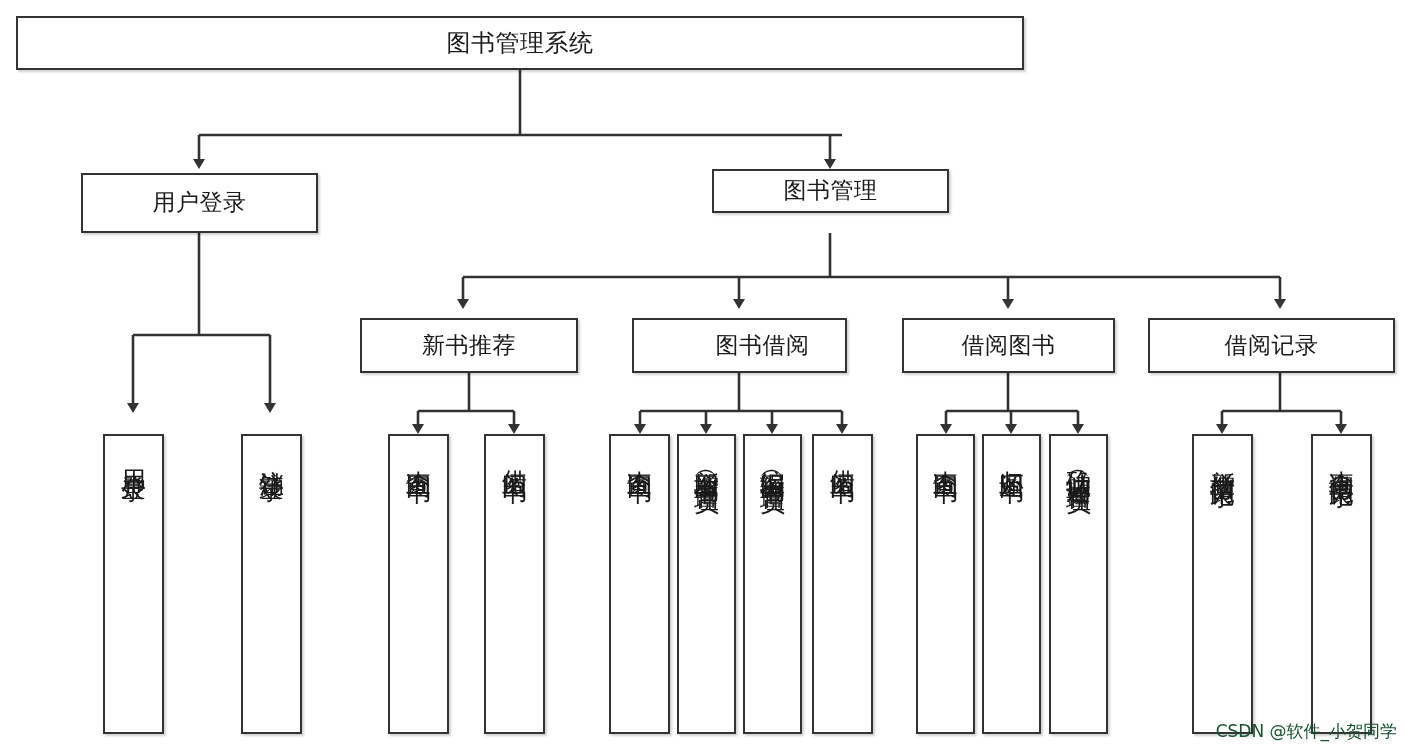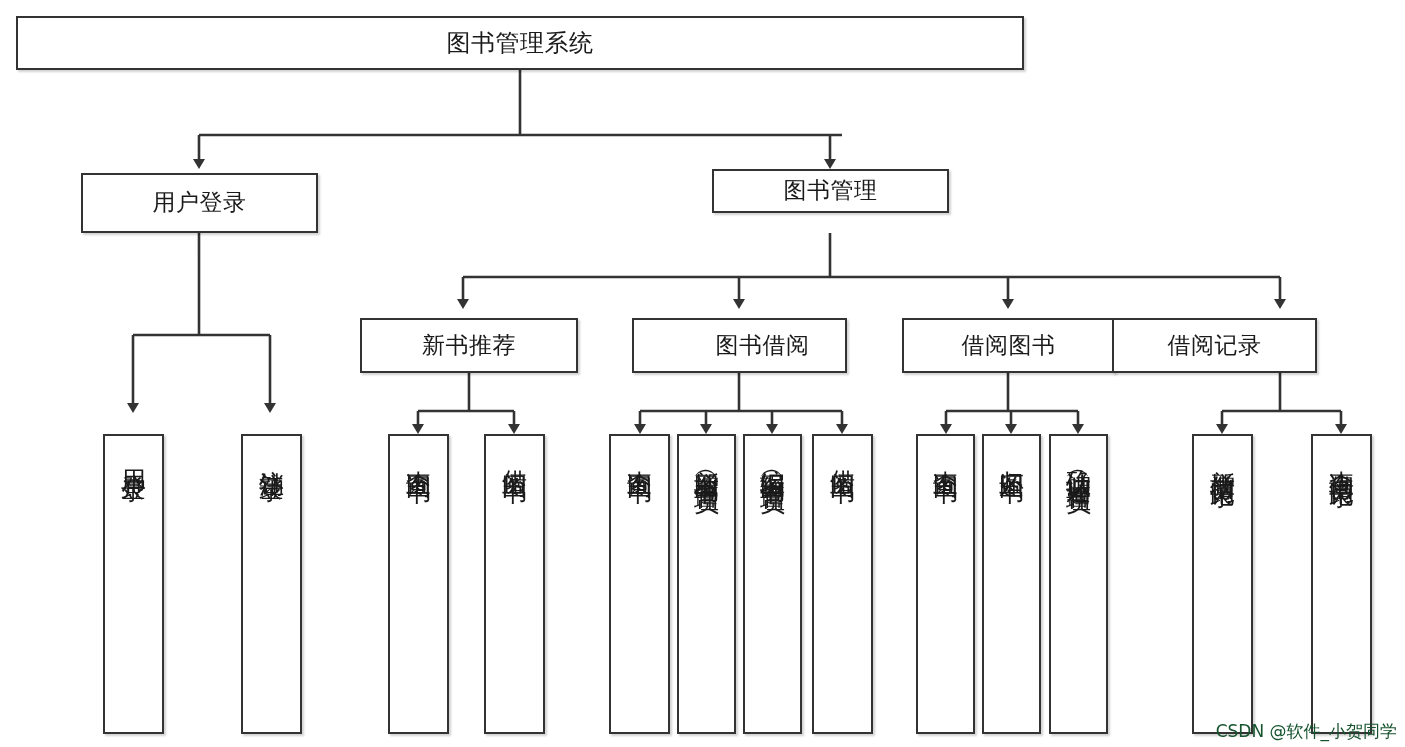--- a/index.html
+++ b/index.html
@@ -140,21 +140,21 @@
 
   <div class="node horizontal" style="left:360px; top:318px; width:218px; height:55px;">
     <span class="label">新书推荐</span>
   </div>
   <div class="node horizontal" style="left:632px; top:318px; width:215px; height:55px;padding-left:46px;">
     <span class="label">图书借阅</span>
   </div>
   <div class="node horizontal" style="left:902px; top:318px; width:213px; height:55px;">
     <span class="label">借阅图书</span>
   </div>
-  <div class="node horizontal" style="left:1112px; top:318px; width:205px; height:55px;">
+  <div class="node horizontal" style="left:1148px; top:318px; width:247px; height:55px;">
     <span class="label">借阅记录</span>
   </div>
 
   <div class="node vertical" style="left:103px; top:434px; width:61px; height:300px;">
     <span class="label">用户登录</span>
   </div>
   <div class="node vertical" style="left:241px; top:434px; width:61px; height:300px;">
     <span class="label">注销登录</span>
   </div>
 

